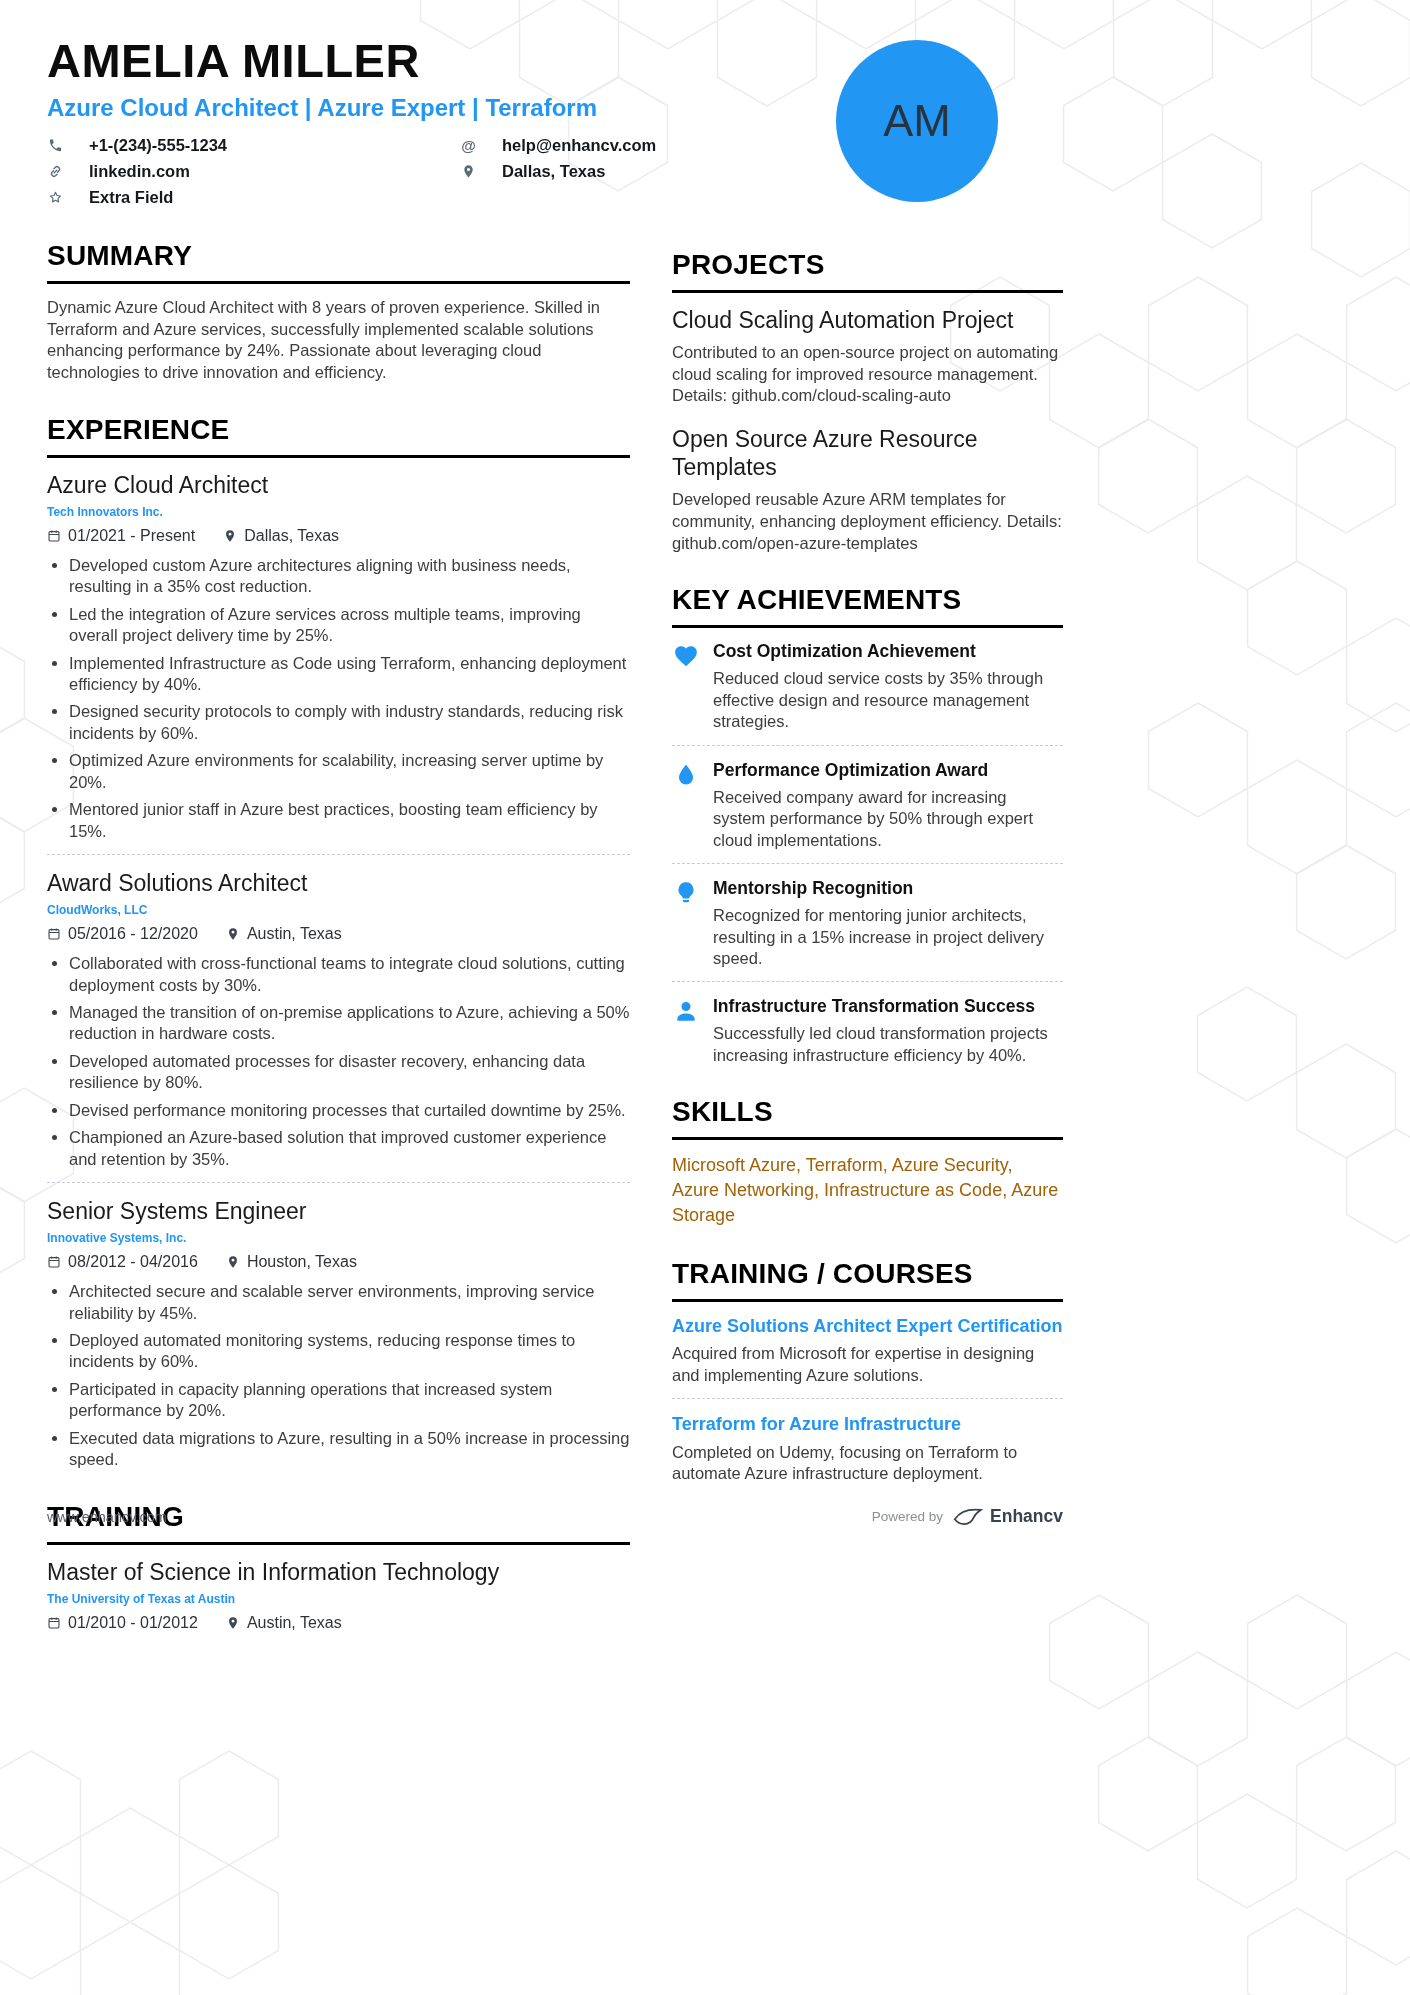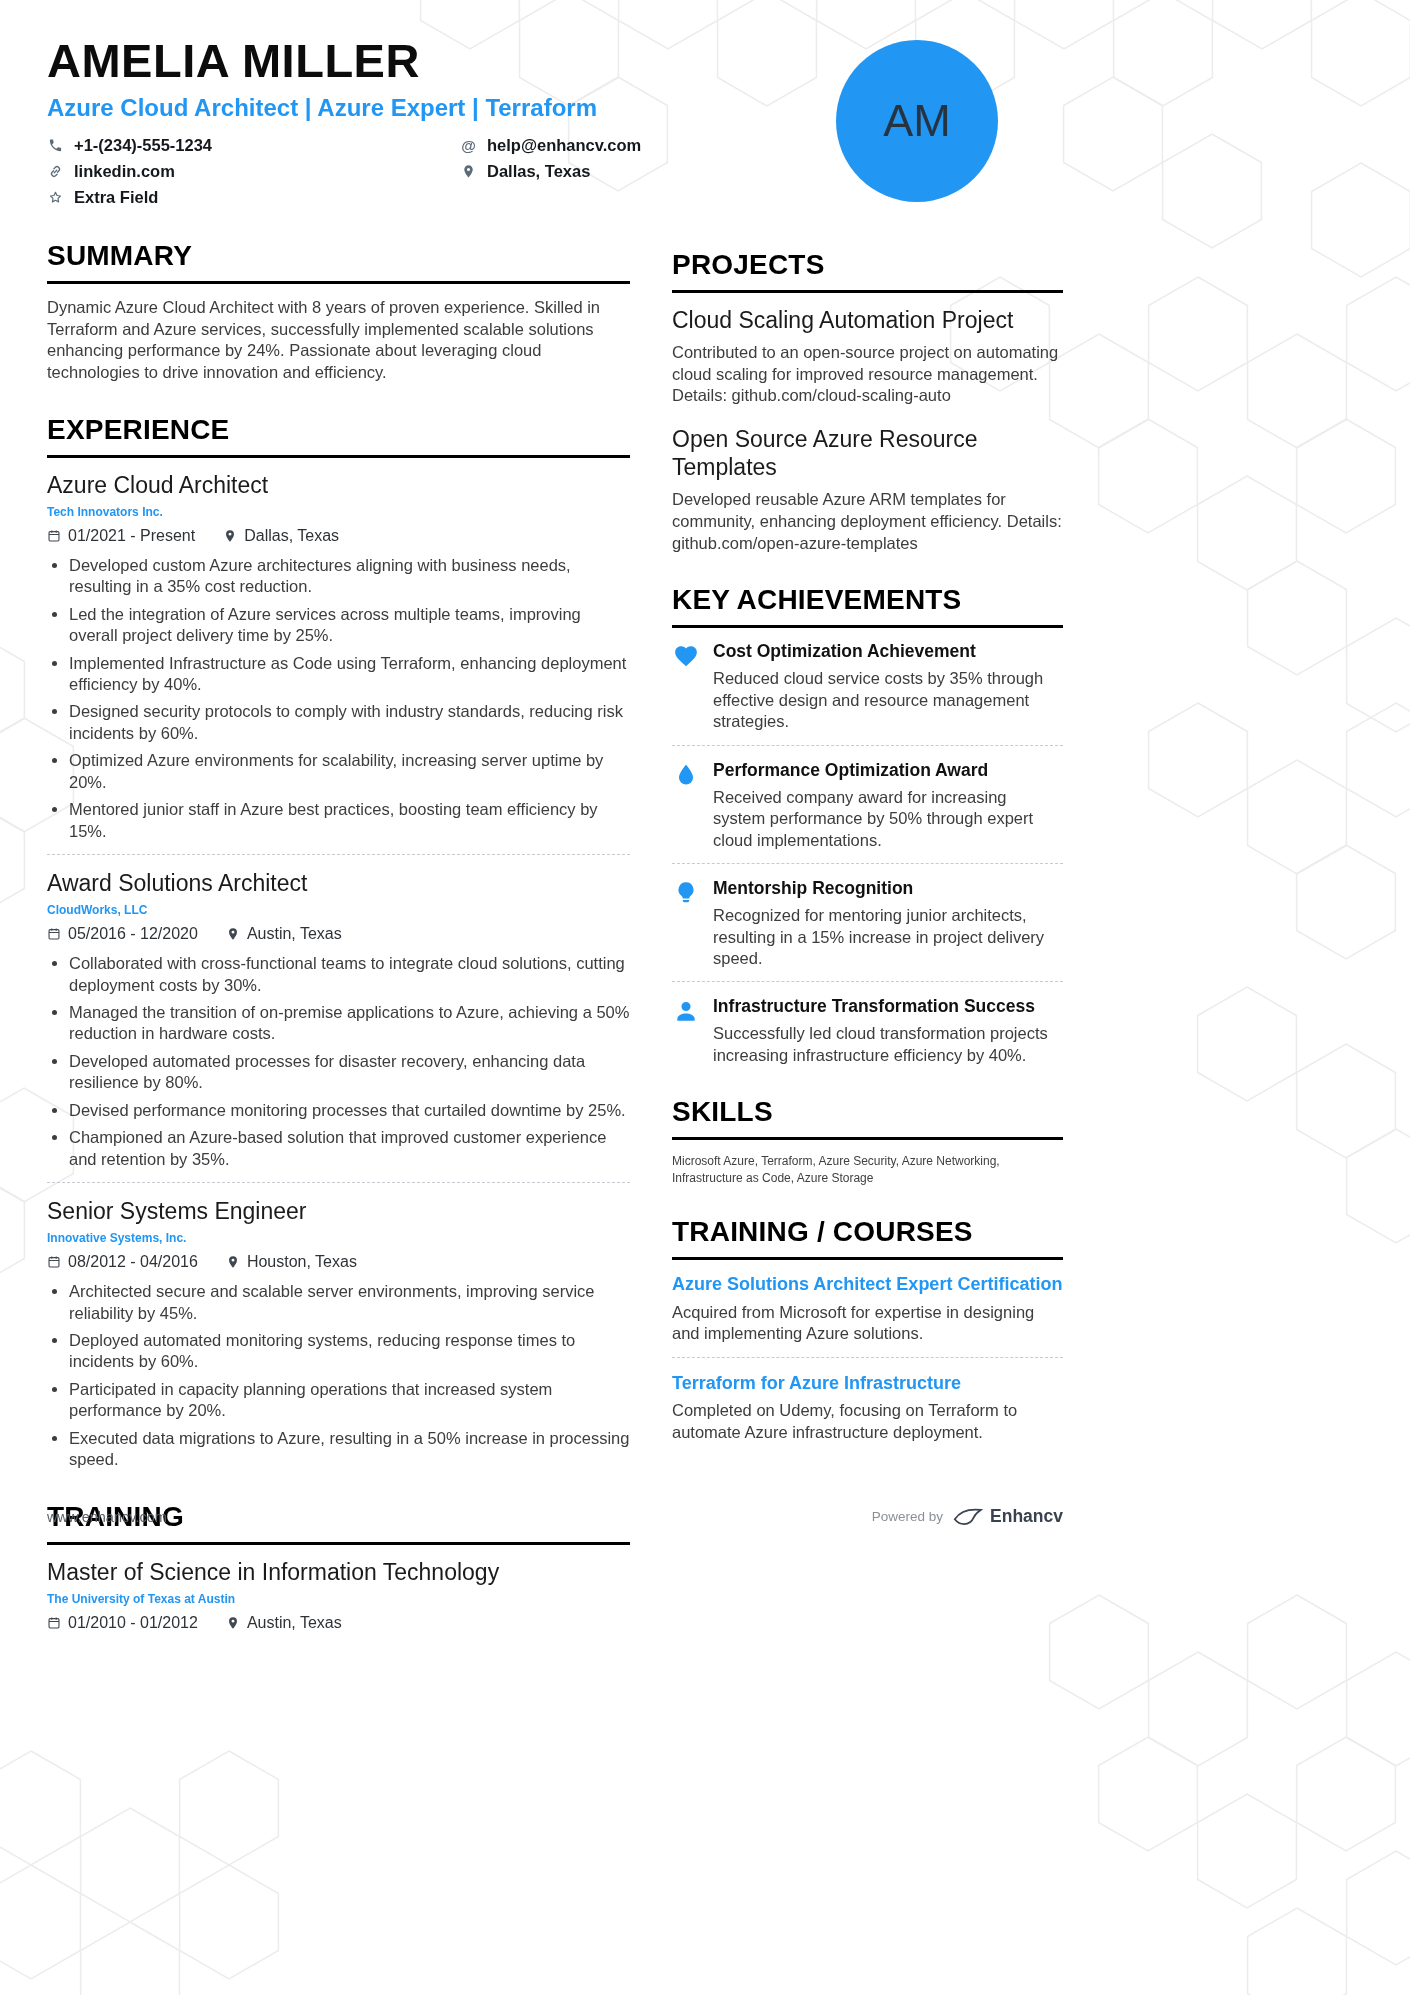--- a/index.html
+++ b/index.html
@@ -11,21 +11,21 @@
     font-family:"Liberation Sans","DejaVu Sans",sans-serif;
   }
   .hexbg{position:absolute;top:0;left:0;z-index:0;}
   .page{position:relative;z-index:1;padding:36px 0 0 47px;width:1016px;}
 
   
   .header{display:flex;justify-content:space-between;align-items:flex-start;}
   .name{font-size:47px;font-weight:800;letter-spacing:.5px;line-height:1.08;margin:0;color:#0c0c0c;}
   .role{font-size:24px;font-weight:700;color:var(--accent);margin:7px 0 14px;}
   .contacts{display:grid;grid-template-columns:413px auto;gap:7px 0;font-size:16.5px;font-weight:700;color:#15181c;}
-  .contact{display:flex;align-items:center;gap:10px;}
+  .contact{display:flex;align-items:center;gap:25px;}
   .cicon{color:#5d6b79;display:inline-flex;width:17px;justify-content:center;flex:none;}
   .cicon svg{width:15px;height:15px;}
   .at-glyph{font-size:15px;font-weight:700;}
   .avatar{width:162px;height:162px;border-radius:50%;background:var(--accent);
     display:flex;align-items:center;justify-content:center;
     font-size:45px;color:#263442;margin:4px 18px 0 0;flex:none;}
 
   
   .columns{display:flex;gap:42px;margin-top:33px;}
   .col-left{width:583px;flex:none;}
@@ -48,21 +48,21 @@
 
   .proj-title{margin-bottom:8px;}
   .proj-desc{margin:0 0 18px;}
 
   .ach{display:flex;gap:13px;align-items:flex-start;}
   .ach-icon{color:var(--accent);flex:none;width:28px;display:flex;justify-content:center;margin-top:2px;}
   .ach-icon svg{width:26px;height:26px;}
   .ach-title{font-size:17.5px;font-weight:700;color:#111;margin:0 0 6px;}
   .ach-desc{font-size:16.5px;line-height:1.3;color:#3d3d3d;margin:0;}
 
-  .skills-text{font-size:12px;line-height:1.38;color:#404040;margin:0;}
+  .skills-text{font-size:18px;line-height:1.38;color:#a16207;margin:0;}
   .tr-title{font-size:18px;font-weight:700;color:var(--accent);margin:0 0 6px;line-height:1.25;}
   .tr-desc{font-size:16.5px;line-height:1.3;color:#3d3d3d;margin:0 0 0;}
 
   .footer{position:absolute;left:47px;top:1506px;width:1016px;z-index:1;
     display:flex;justify-content:space-between;align-items:center;}
   .site{font-size:14.5px;color:#5a5f66;text-decoration:none;}
   .powered{display:flex;align-items:center;gap:10px;}
   .powered-label{font-size:13.5px;color:#8b9097;}
   .brand{display:flex;align-items:center;gap:7px;font-size:17.5px;font-weight:700;color:#39424e;}
   .brand svg{width:30px;height:20px;}

